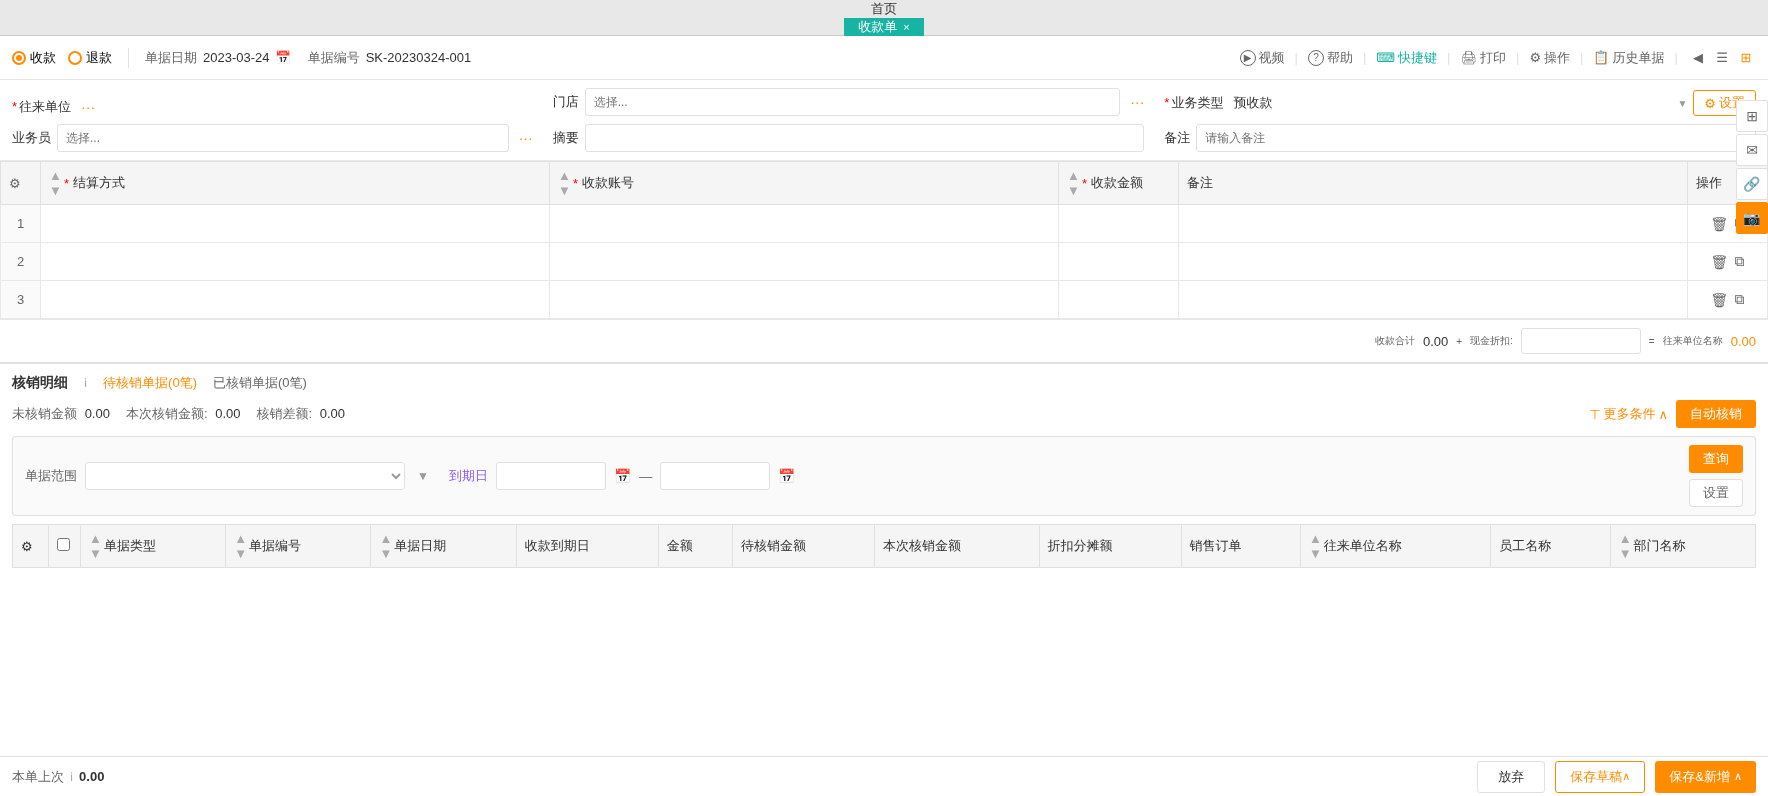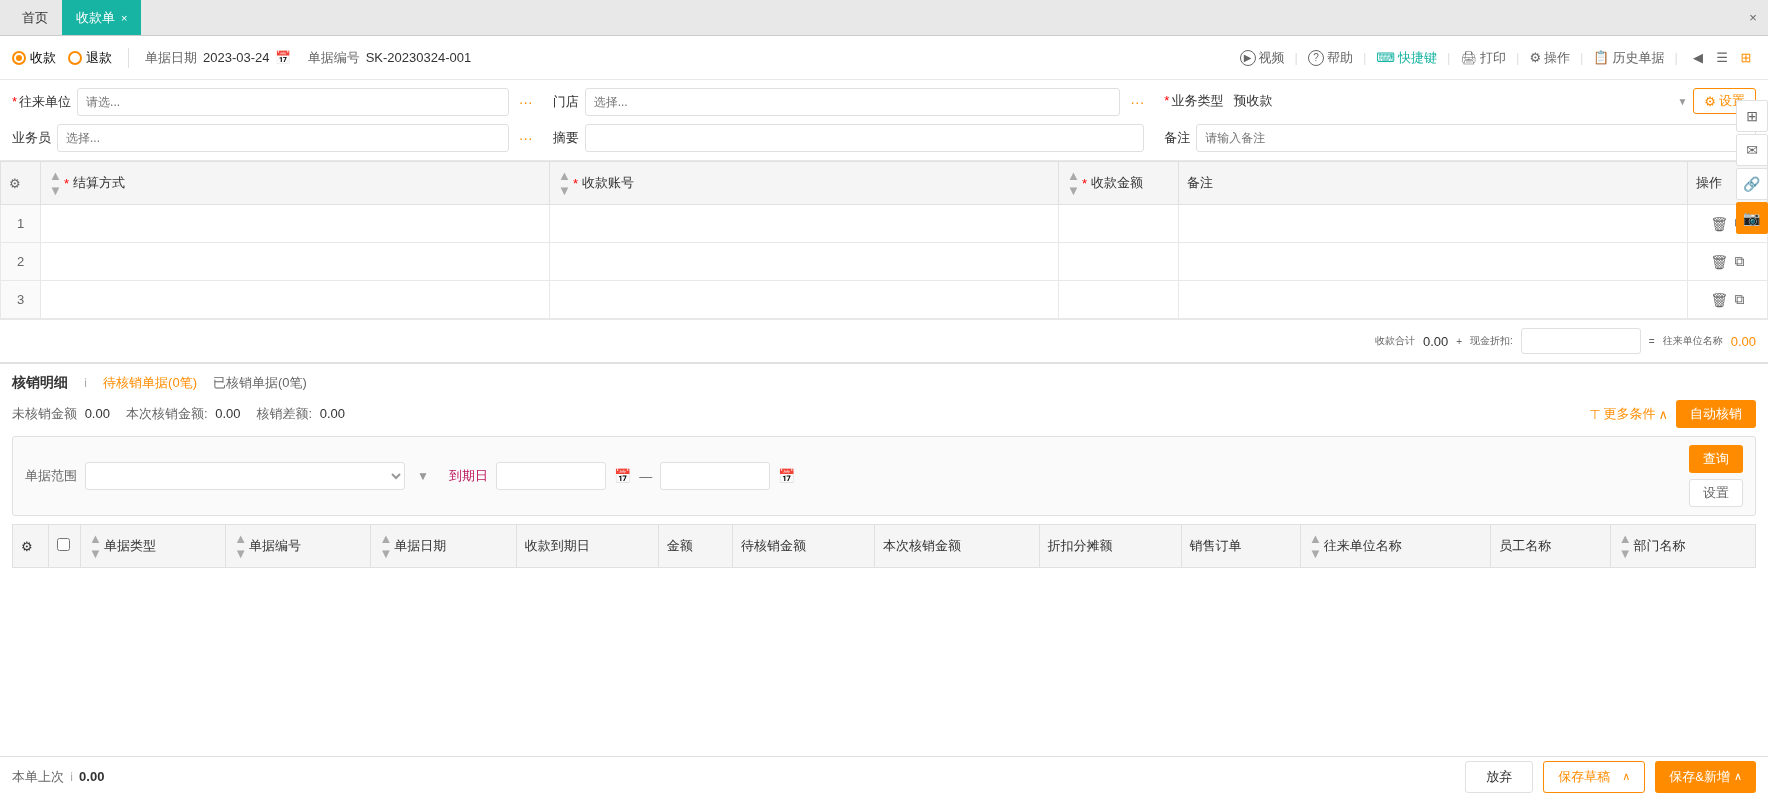--- a/index.html
+++ b/index.html
@@ -1,21 +1,21 @@
 <!DOCTYPE html>
 <html><head>
   <meta charset="utf-8">
   <style>
     * { box-sizing: border-box; margin: 0; padding: 0; font-family: 'Microsoft YaHei', Arial, sans-serif; font-size: 13px; }
     body { background: #f0f2f5; width: 1768px; height: 796px; overflow: hidden; }
 
     
     .tab-bar {
       display: flex; align-items: center; background: #e8e8e8; height: 36px;
-      border-bottom: 1px solid #ccc; padding: 0 8px;
+      border-bottom: 1px solid #ccc; padding: 0 8px; flex-direction: column;
     }
     .tab-home {
       padding: 0 14px; height: 100%; display: flex; align-items: center;
       background: #e8e8e8; color: #333; cursor: pointer; font-size: 13px;
     }
     .tab-active {
       padding: 0 14px; height: 100%; display: flex; align-items: center;
       background: #17b3a3; color: #fff; cursor: pointer; font-size: 13px; gap: 6px;
     }
     .tab-close { color: #fff; font-size: 11px; cursor: pointer; }
@@ -46,21 +46,21 @@
     .icon-circle { width: 16px; height: 16px; border: 1.5px solid currentColor; border-radius: 50%; display: flex; align-items: center; justify-content: center; font-size: 10px; }
     .view-icons { display: flex; align-items: center; gap: 4px; }
     .view-icon { width: 20px; height: 20px; display: flex; align-items: center; justify-content: center; cursor: pointer; color: #666; }
     .view-icon.active { color: #ff8c00; }
 
     
     .form-area {
       padding: 8px 12px; background: #fff; border-bottom: 1px solid #e8e8e8;
       display: flex; flex-direction: column; gap: 8px;
     }
-    .form-row { display: flex; align-items: flex-start; gap: 0; }
+    .form-row { display: flex; align-items: flex-end; gap: 0; }
     .form-field { display: flex; align-items: center; gap: 6px; flex: 1; }
     .field-label { color: #333; white-space: nowrap; min-width: fit-content; }
     .required { color: #f00; margin-right: 2px; }
     .field-input {
       flex: 1; height: 28px; border: 1px solid #e0e0e0; border-radius: 3px;
       padding: 0 8px; color: #999; background: #fff; outline: none; font-size: 12px;
     }
     .field-more { color: #ff8c00; cursor: pointer; margin-left: 4px; font-size: 14px; }
     .dropdown-arrow { color: #999; font-size: 10px; cursor: pointer; }
     .settings-btn {
@@ -158,21 +158,21 @@
     .bottom-left { display: flex; align-items: center; gap: 6px; color: #666; }
     .bottom-num { font-weight: bold; color: #333; }
     .bottom-right { margin-left: auto; display: flex; gap: 10px; }
     .btn-abandon {
       background: #fff; border: 1px solid #e0e0e0; color: #333;
       padding: 6px 20px; border-radius: 3px; cursor: pointer; font-size: 13px;
     }
     .btn-save-draft {
       background: #fff; border: 1px solid #ff8c00; color: #ff8c00;
       padding: 6px 14px; border-radius: 3px; cursor: pointer; font-size: 13px;
-      display: flex; align-items: center; gap: 12px;
+      display: flex; align-items: center; gap: 0;
     }
     .btn-save-new {
       background: #ff8c00; border: none; color: #fff;
       padding: 6px 14px; border-radius: 3px; cursor: pointer; font-size: 13px;
       display: flex; align-items: center; gap: 4px;
     }
     .btn-arrow { font-size: 11px; }
 
     
     .right-sidebar {
@@ -268,21 +268,20 @@
     </div>
   </div>
 
   <div class="form-area">
     <div class="form-row">
 
       <div class="form-field" style="flex: 2.2;">
         <span class="field-label">
           <span class="required">*</span><span>往来单位</span>
         </span>
-        <input class="field-input" type="text" placeholder="请选..." style="">
         <span class="field-more">···</span>
       </div>
 
       <div class="form-field" style="flex: 2.5; margin-left: 20px;">
         <span class="field-label">门店</span>
         <input class="field-input" type="text" placeholder="选择..." style="">
         <span class="field-more">···</span>
       </div>
 
       <div class="form-field" style="flex: 2.5; margin-left: 20px;">
@@ -451,21 +450,21 @@
       </div>
     </div>
 
     <div style="background:#fafafa; border:1px solid #e0e0e0; border-radius:3px; padding:8px 12px; margin-bottom:8px; display:flex; align-items:center; gap:10px;">
       <div class="filter-row-inner">
         <span style="color:#666; white-space:nowrap;">单据范围</span>
         <select class="select-range" style="width:280px;">
           <option value=""></option>
         </select>
         <span class="range-dropdown">▼</span>
-        <span style="color:#be185d; margin-left:12px; white-space:nowrap;">到期日</span>
+        <span style="color:#8b5cf6; margin-left:12px; white-space:nowrap;">到期日</span>
         <input class="date-input" type="text" style="">
         <span class="cal-icon">📅</span>
         <span class="date-dash">—</span>
         <input class="date-input" type="text" style="">
         <span class="cal-icon">📅</span>
       </div>
       <div style="display:flex; flex-direction:column; gap:6px; margin-left:auto;">
         <button class="query-btn">
           <span>查询</span>
         </button>

